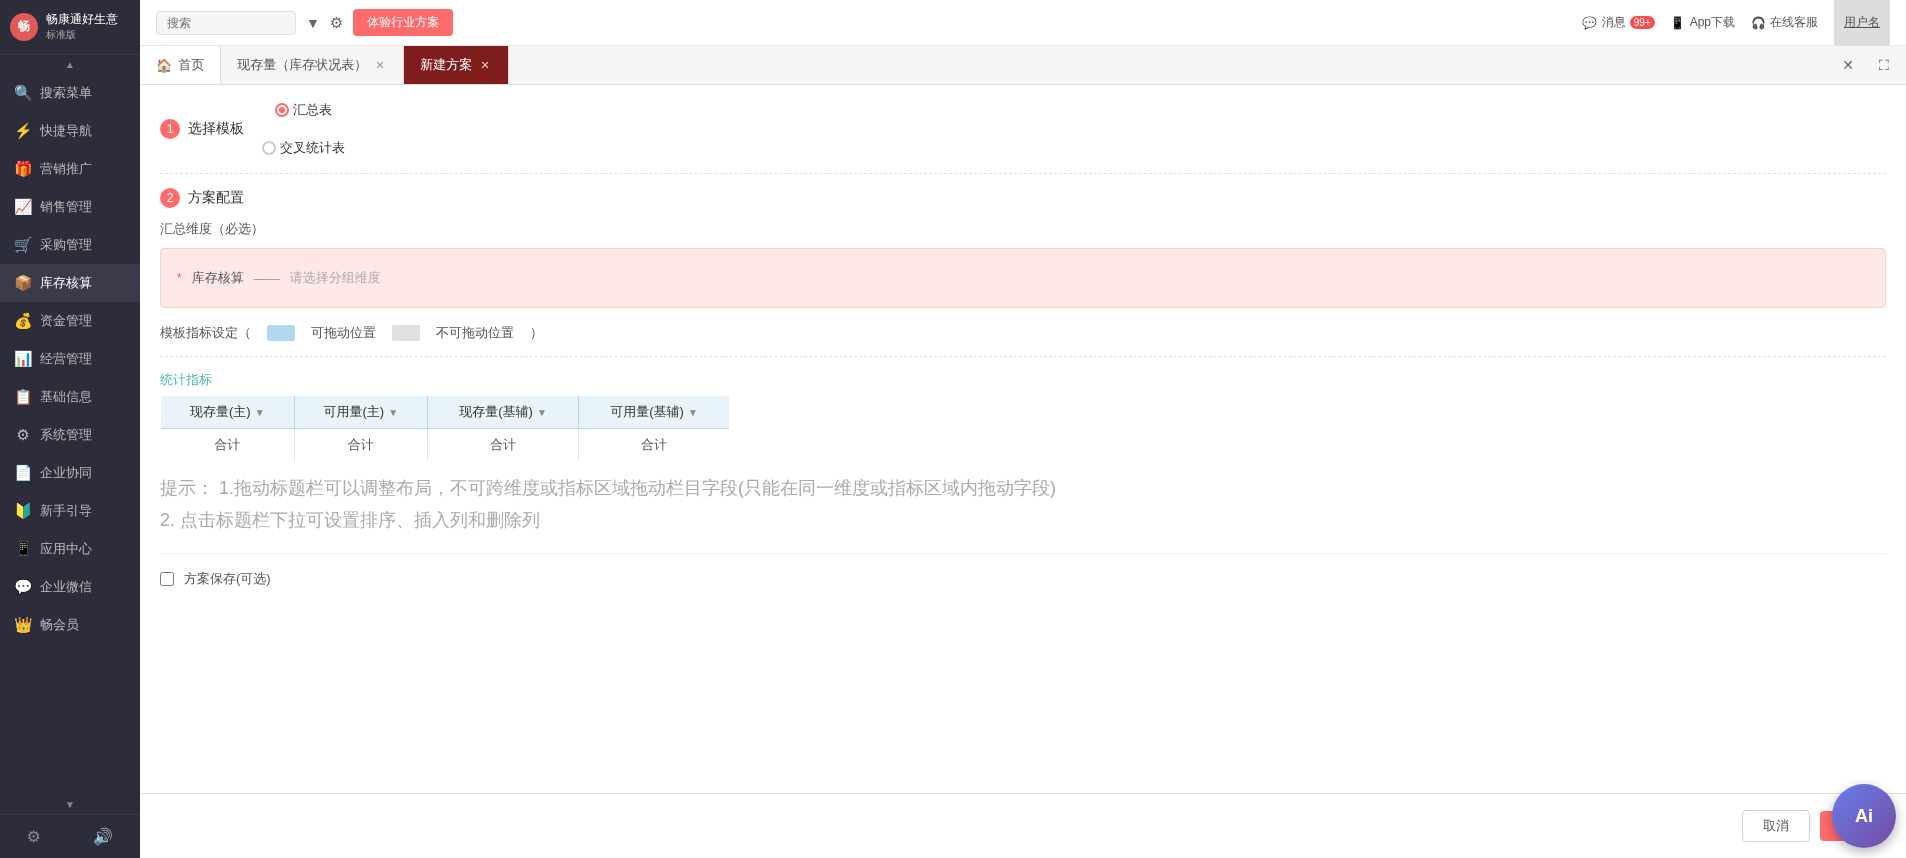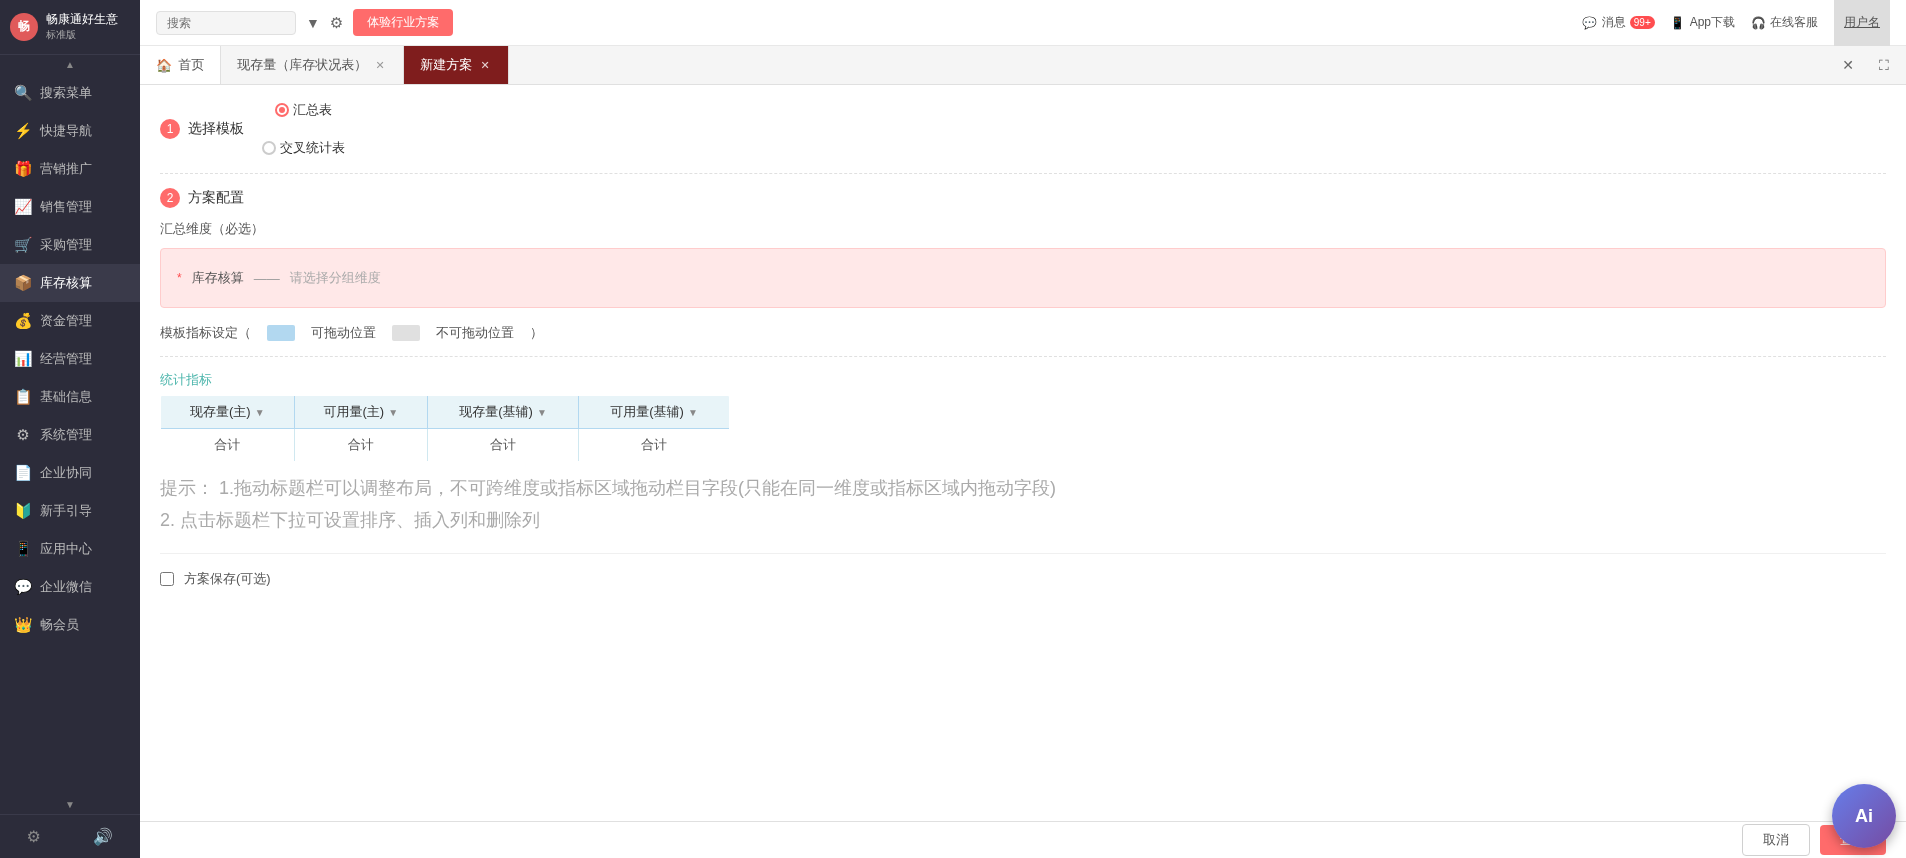--- a/index.html
+++ b/index.html
@@ -356,21 +356,21 @@
       cursor: pointer;
     }
     .scheme-save-label {
       font-size: 13px; color: #555;
     }
 
     
     .footer-bar {
       background: #fff;
       border-top: 1px solid #e0e0e0;
-      height: 37px;
+      height: 65px;
       display: flex; align-items: center; justify-content: flex-end;
       padding: 0 20px;
       gap: 10px;
       flex-shrink: 0;
     }
     .btn-cancel {
       background: #fff;
       border: 1px solid #d0d0d0;
       border-radius: 4px;
       padding: 6px 20px;

